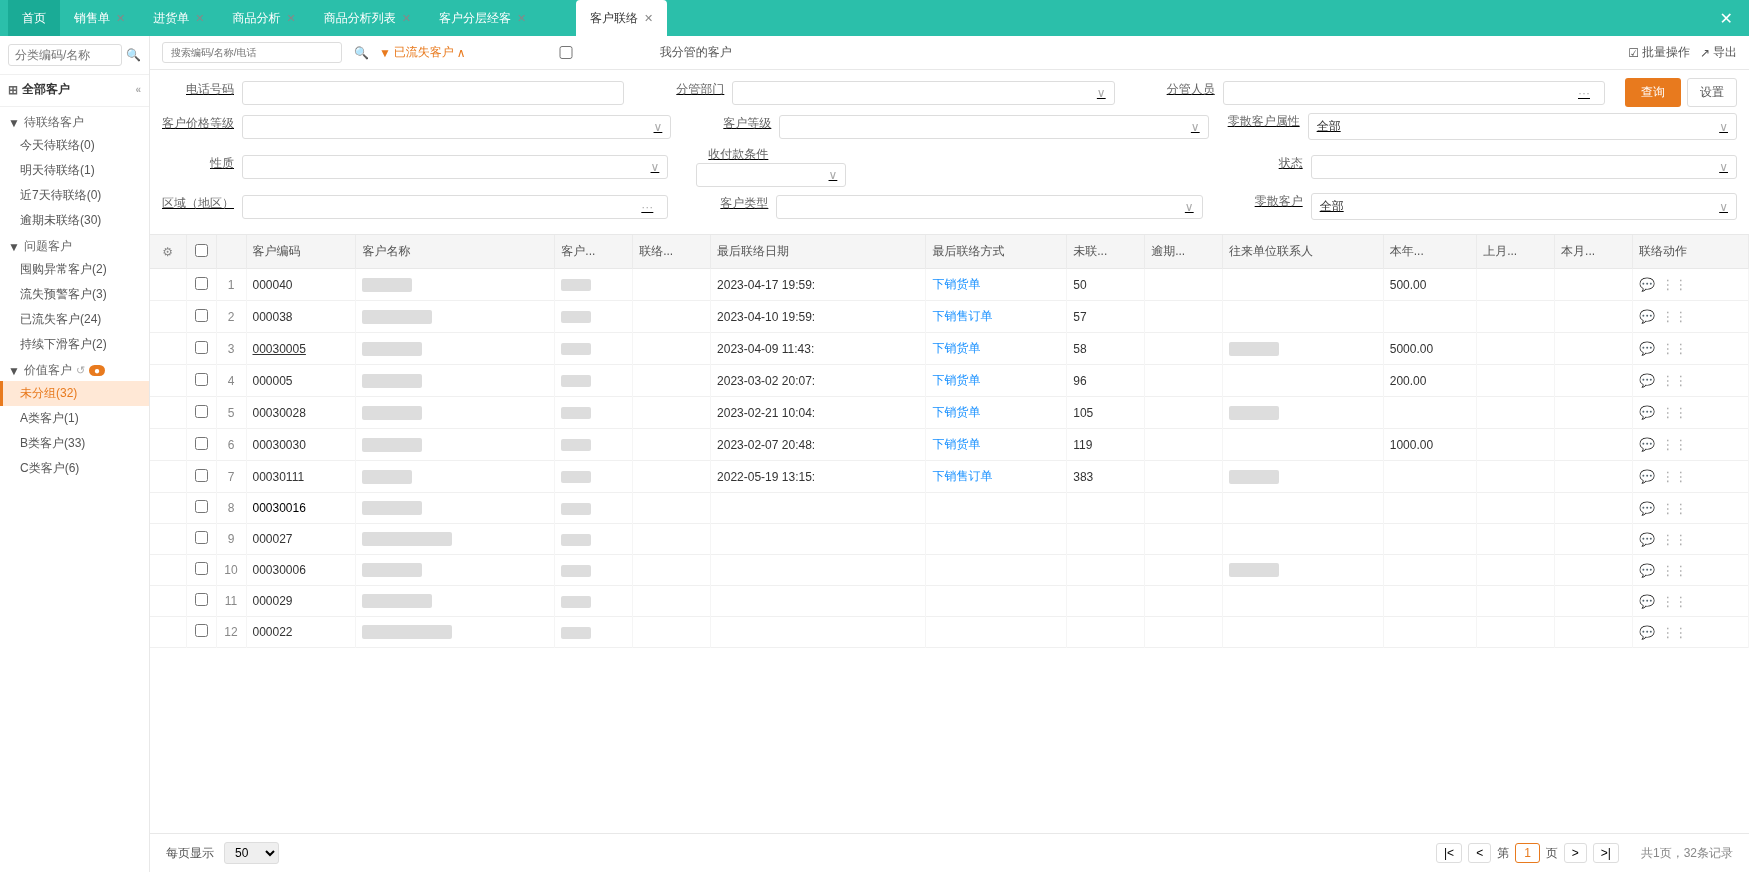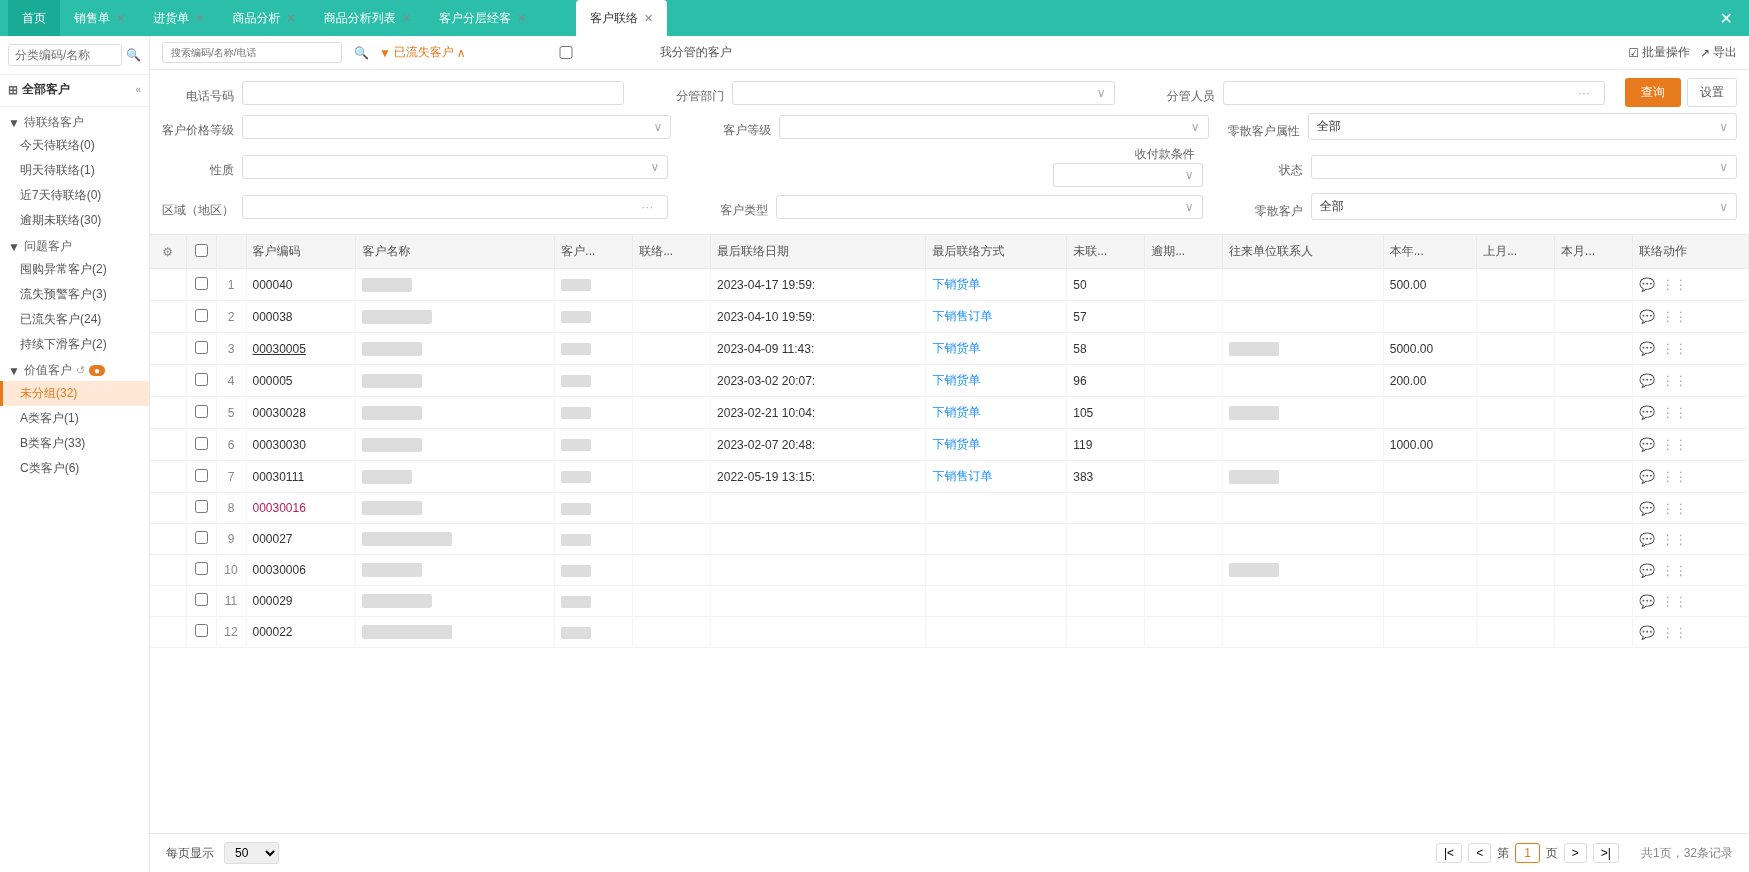--- a/index.html
+++ b/index.html
@@ -153,22 +153,23 @@
       padding: 8px 12px;
     }
     .filter-row {
       display: flex;
       align-items: center;
       margin-bottom: 6px;
       gap: 8px;
     }
     .filter-field {
       display: flex;
-      align-items: flex-end;
+      align-items: flex-start;
       flex: 1;
+      text-decoration: underline;
     }
     .filter-field label {
       color: #666;
       min-width: 80px;
       text-align: right;
       padding-right: 8px;
     }
     .filter-field input, .filter-field .select-box {
       flex: 1;
       border: 1px solid #ddd;
@@ -713,21 +714,21 @@
         <div class="action-icons">
           <span title="联络">💬</span>
           <span title="更多">⋮⋮</span>
         </div>
       </td>
     </tr>
             <tr>
       <td style="text-align:center;"></td>
       <td style="text-align:center;"><input type="checkbox" style=""></td>
       <td class="row-num">8</td>
-      <td style="color:#be185d;">00030016</td>
+      <td style="color:#000000;">00030016</td>
       <td><span class="blurred-text" style="min-width:60px;display:inline-block;"></span></td>
       <td><span class="blurred-text-sm" style="min-width:30px;"></span></td>
       <td></td>
       <td></td>
       <td></td>
       <td></td>
       <td></td>
       <td></td>
       <td></td>
       <td></td>

